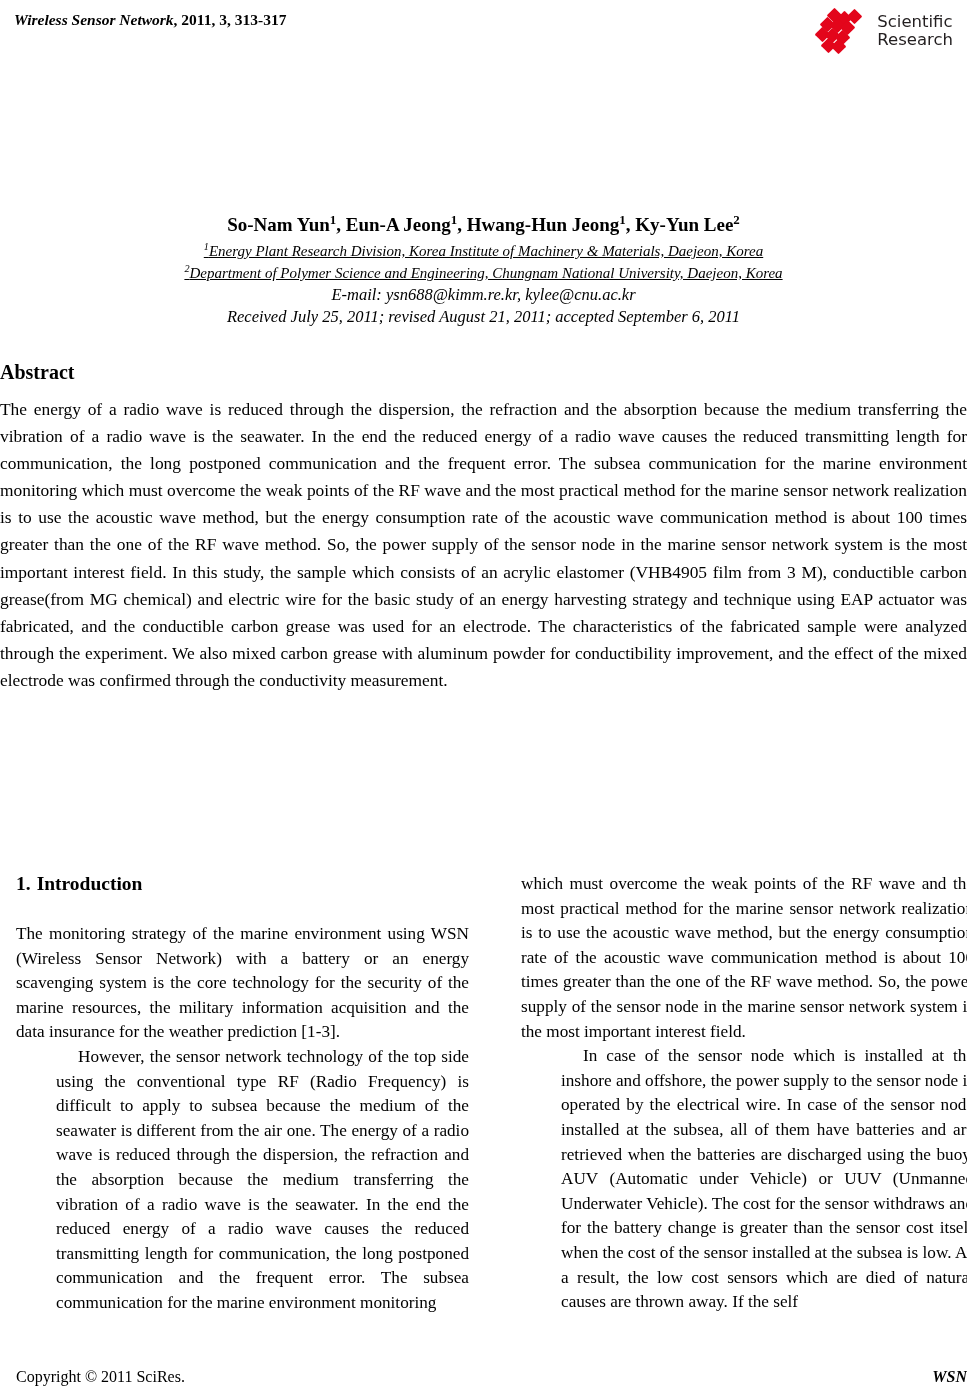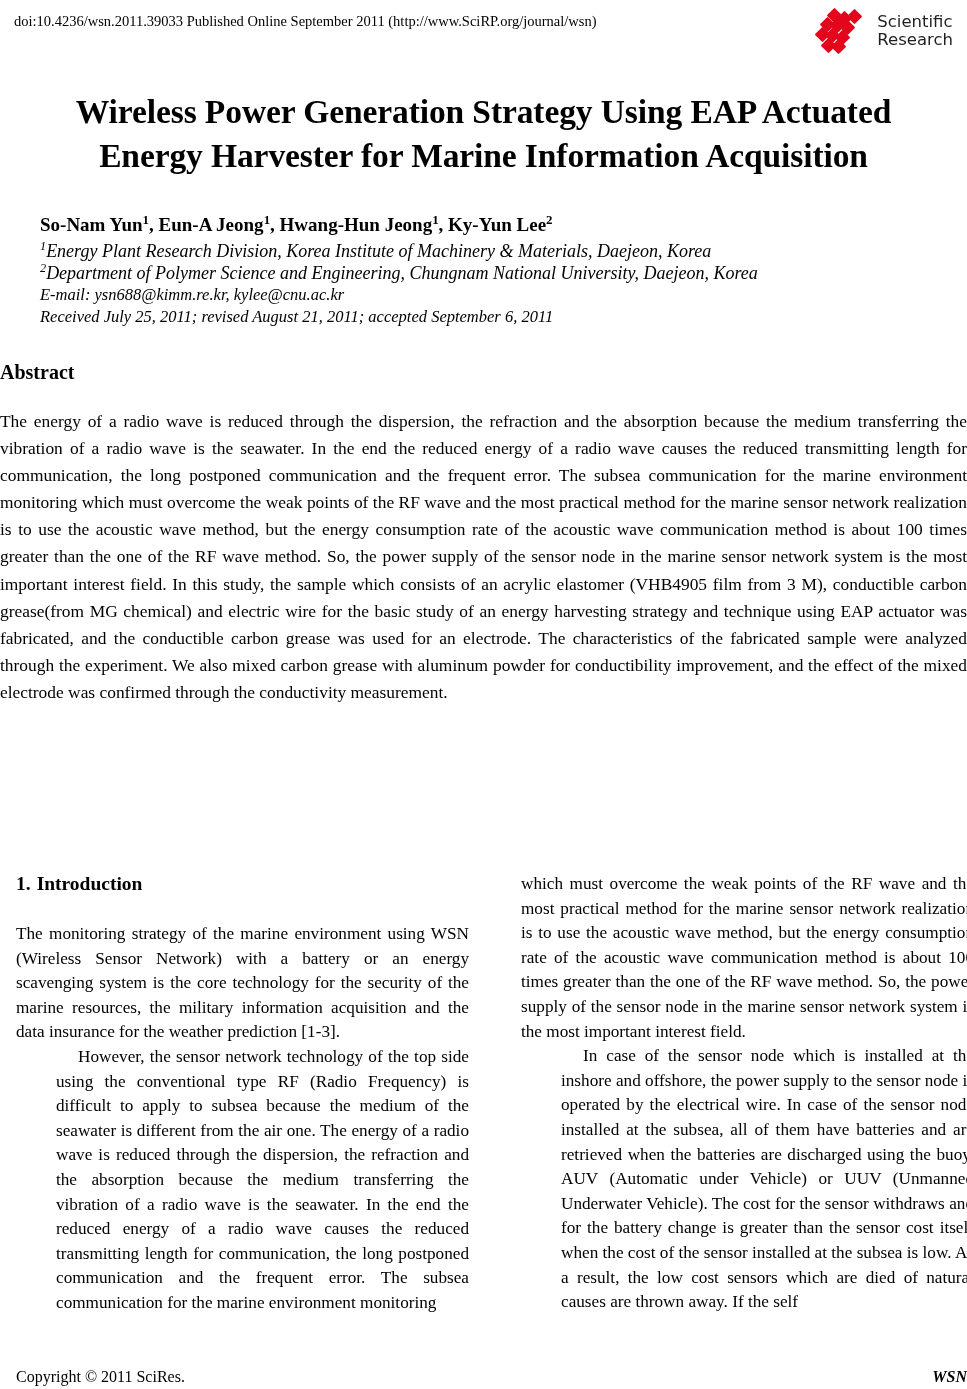--- a/index.html
+++ b/index.html
@@ -100,33 +100,34 @@
     letter-spacing: -0.1px;
     margin: 0;
   }
 
   
   .authors-block {
     position: absolute;
     top: 212px;
     left: 40px;
     right: 40px;
-    text-align: left;
+    text-align: center;
   }
   .authors {
     font-weight: bold;
     font-size: 19px;
     line-height: 26px;
     margin: 0 0 2px 0;
   }
   .affil {
     font-style: italic;
-    font-size: 18px;
+    font-size: 15px;
     line-height: 22px;
     margin: 0;
+    text-decoration: underline;
   }
   .email {
     font-style: italic;
     font-size: 16.5px;
     line-height: 22px;
     margin: 0;
   }
   .dates {
     font-style: italic;
     font-size: 16.5px;
@@ -143,21 +144,21 @@
   .abstract-head {
     position: absolute;
     top: 360px;
     left: 0px;
     font-weight: bold;
     font-size: 20px;
     line-height: 24px;
   }
   .abstract-body {
     position: absolute;
-    top: 408px;
+    top: 396px;
     left: 0px;
     width: 967px;
     font-size: 17.4px;
     line-height: 27.1px;
     text-align: justify;
     text-justify: inter-word;
   }
 
   
   .keywords {
@@ -229,21 +230,23 @@
     font-style: italic;
   }
 </style>
 </head>
 <body>
 
 <div class="page">
 
   <div class="masthead">
     <div class="mast-left">
-      <div class="doi-line">doi:10.4236/wsn.2011.39033 Published Online September 2011 (http://www.SciRP.org/journal/wsn)</div>
+      <div class="journal-line">
+        <span class="journal-name">Wireless Sensor Network</span><span class="journal-meta">, 2011, 3, 313-317</span>
+      </div>
     </div>
 
     <div class="sr-logo">
       <div class="sr-mark">
         <i style="left:12px; top:0px;"></i>
         <i style="left:22px; top:3px;"></i>
         <i style="left:32px; top:1px;"></i>
         <i style="left:5px;  top:9px;"></i>
         <i style="left:15px; top:10px;"></i>
         <i style="left:25px; top:12px;"></i>
@@ -253,26 +256,20 @@
         <i style="left:6px;  top:30px;"></i>
         <i style="left:16px; top:31px;"></i>
       </div>
       <div class="sr-words">
         <div>Scientific</div>
         <div>Research</div>
       </div>
     </div>
   </div>
 
-  <div class="title-block">
-    <h1 class="paper-title">
-      <span>Wireless Power Generation Strategy Using EAP Actuated</span><br>
-      <span>Energy Harvester for Marine Information Acquisition</span>
-    </h1>
-  </div>
 
   <div class="authors-block">
     <p class="authors">So-Nam Yun<sup>1</sup>, Eun-A Jeong<sup>1</sup>, Hwang-Hun Jeong<sup>1</sup>, Ky-Yun Lee<sup>2</sup></p>
     <p class="affil"><sup>1</sup>Energy Plant Research Division, Korea Institute of Machinery &amp; Materials, Daejeon, Korea</p>
     <p class="affil"><sup>2</sup>Department of Polymer Science and Engineering, Chungnam National University, Daejeon, Korea</p>
     <p class="email">E-mail: ysn688@kimm.re.kr, kylee@cnu.ac.kr</p>
     <p class="dates">Received July 25, 2011; revised August 21, 2011; accepted September 6, 2011</p>
   </div>
 
   <div class="abstract-head">Abstract</div>

